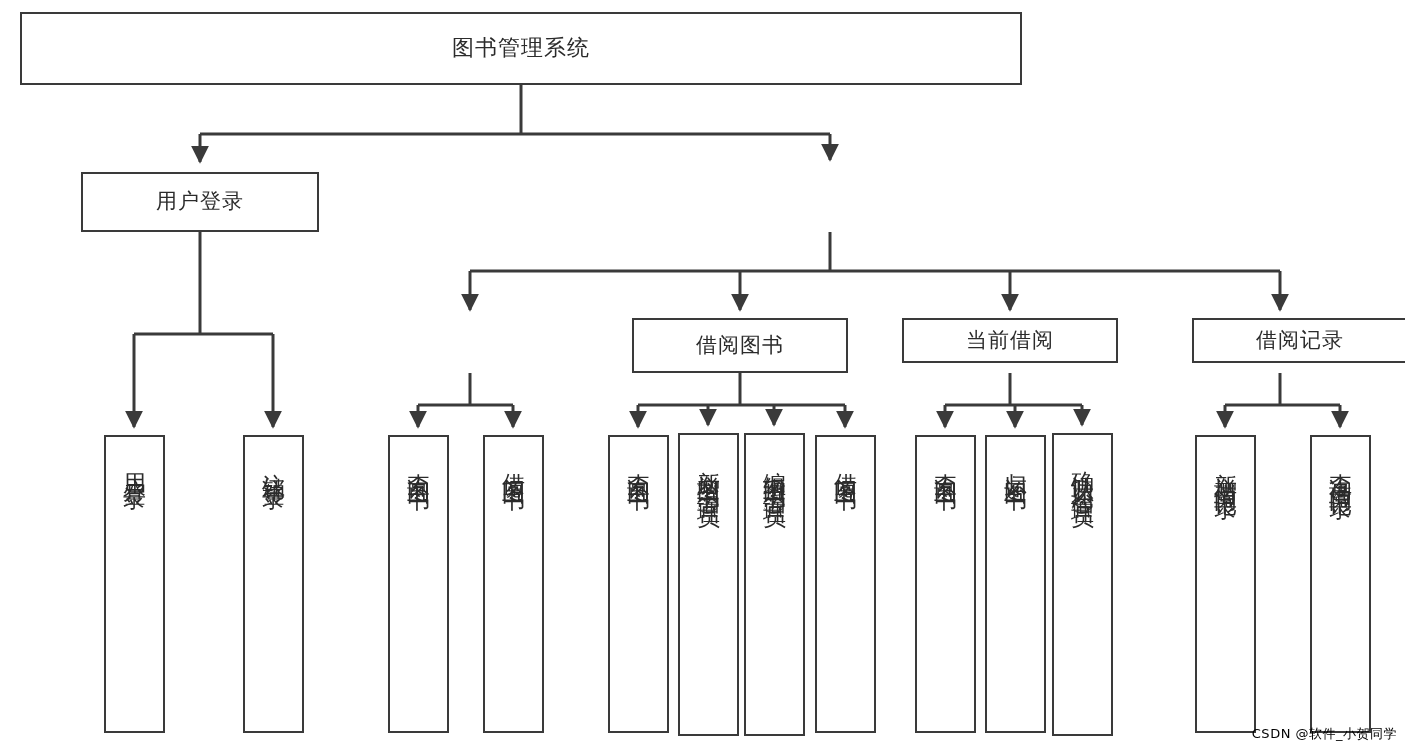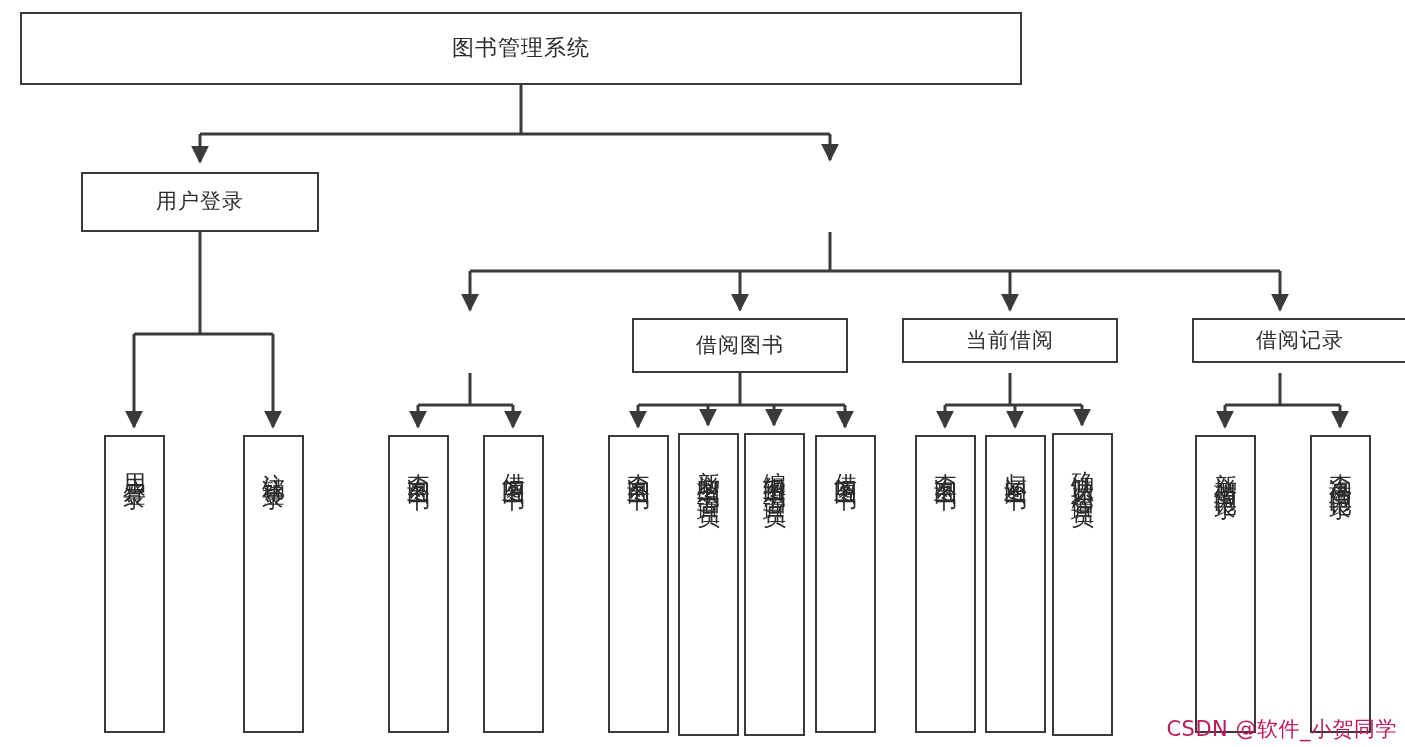--- a/index.html
+++ b/index.html
@@ -35,22 +35,22 @@
     text-orientation:upright;
     font-size:23px;
     letter-spacing:5px;
     line-height:1;
     white-space:nowrap;
   }
   .watermark{
     position:absolute;
     right:8px;
     bottom:4px;
-    font-size:21px;
-    color:#be185d;
+    font-size:13px;
+    color:#000000;
     letter-spacing:0.5px;
     white-space:nowrap;
   }
 </style>
 </head>
 <body>
 
 <div id="stage">
 
   <svg class="connectors" viewBox="0 0 1405 747" xmlns="http://www.w3.org/2000/svg">

